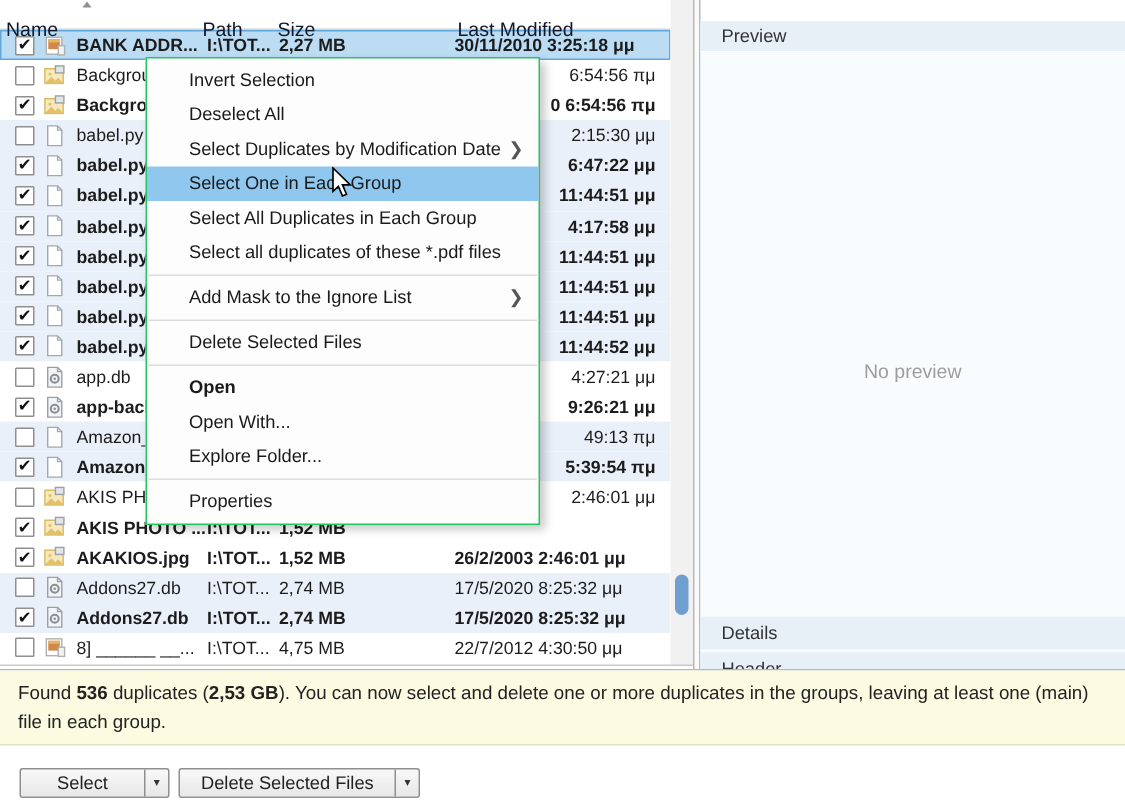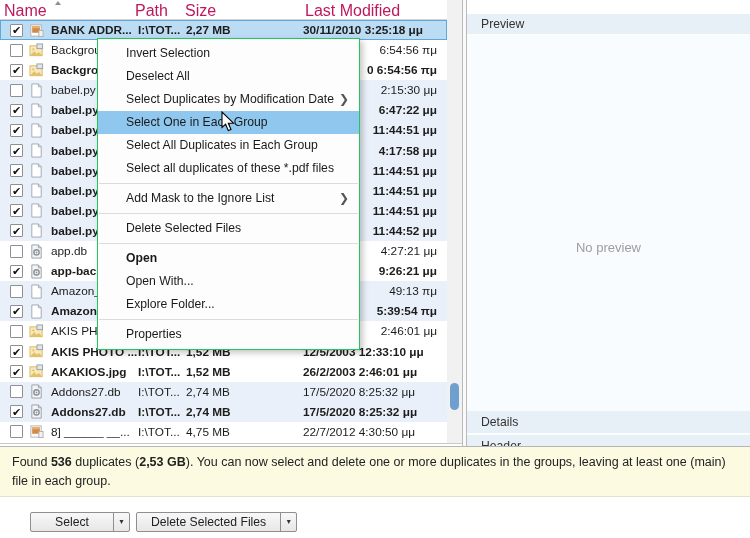--- a/index.html
+++ b/index.html
@@ -5,21 +5,21 @@
   * { margin:0; padding:0; box-sizing:border-box; }
   html,body { width:750px; height:538px; overflow:hidden;
     font-family:"Liberation Sans", sans-serif; background:#fff; }
   #stage { position:relative; width:750px; height:538px; background:#fff; }
 
   
   #file-list { position:absolute; left:0; top:0; width:447px; height:444px;
     background:#fff; border-bottom:1px solid #c9c9c9; overflow:hidden; }
   #list-header { position:absolute; left:0; top:0; width:447px; height:20px;
     background:#fff; border-bottom:1px solid #d4d4d4; z-index:5; }
-  .col-label { position:absolute; top:2px; font-size:16px; color:#be185d; white-space:nowrap; }
+  .col-label { position:absolute; top:12px; font-size:13px; color:#0f172a; white-space:nowrap; }
   #sort-arrow { position:absolute; left:55px; top:1px; width:0; height:0;
     border-left:3.5px solid transparent; border-right:3.5px solid transparent;
     border-bottom:4px solid #8f8f8f; }
   #rows { position:absolute; left:0; top:20px; width:447px; }
   .row { position:relative; width:447px; height:20.1px; background:#fff; }
   .row.alt { background:#eaf0f9; }
   .row.selected { background:#bcdcf4; box-shadow:inset 0 0 0 1px #62a7dc; }
   .cell { position:absolute; top:0; height:20.1px; line-height:20.1px;
     font-size:11.8px; color:#1c1c1c; white-space:nowrap; overflow:hidden; }
   .row.bold .cell { font-weight:bold; }
@@ -71,21 +71,21 @@
   #bottom-bar { position:absolute; left:0; top:446px; width:750px; height:92px;
     border-top:1px solid #b5b5b5; background:#fff;padding-left:24px; }
   #status-area { position:absolute; left:0; top:0; width:750px; height:50px;
     background:#fcfbe2; border-bottom:1px solid #e3e2cd; }
   #status-text { position:absolute; left:12px; top:6px; width:722px;
     font-size:12.5px; color:#222; line-height:19px; }
   #status-text b { font-weight:bold; }
   #buttons-area { position:absolute; left:0; top:51px; width:750px; height:41px; background:#fff; }
   .split-button { position:absolute; top:14px; height:20px; display:flex;
     border:1px solid #8f8f8f; border-radius:2px;
-    background:linear-gradient(#f8f8f8,#e7e7e7);margin-left:17px; }
+    background:linear-gradient(#f8f8f8,#e7e7e7); }
   .split-main { padding:0 14px; font-size:12.2px; color:#222; line-height:18px; text-align:center; }
   .split-arrow { width:16px; border-left:1px solid #8f8f8f; text-align:center;
     font-size:8px; line-height:18px; color:#333; }
   #select-button { left:13px; }
   #select-button .split-main { width:82px; padding:0; }
   #delete-button { left:119px; }
 
   #mouse-cursor { position:absolute; left:221px; top:111px; z-index:99; }
 </style>
 </head>
@@ -328,21 +328,20 @@
             <svg viewBox="0 0 16 16">
               <rect x="1" y="3" width="13" height="10.5" fill="#f6e9be" stroke="#d9b85c"></rect>
               <rect x="8.5" y="1" width="6" height="5" fill="#e2e6ea" stroke="#9aa0a6"></rect>
               <circle cx="4.6" cy="6.8" r="1.2" fill="#e7c463"></circle>
               <path d="M1.8 12.5l3.8-3.8 2.8 2.8 2-2 3 3v1H1.8z" fill="#e3c06a"></path>
             </svg>
           </span>
           <span class="cell name">AKIS PHOTO ...</span>
           <span class="cell path">I:\TOT...</span>
           <span class="cell size">1,52 MB</span>
-          <span class="cell date">12/5/2003 12:33:10 μμ</span>
         </div>
         <div class="row bold">
           <span class="cb checked"></span>
           <span class="ficon">
             <svg viewBox="0 0 16 16">
               <rect x="1" y="3" width="13" height="10.5" fill="#f6e9be" stroke="#d9b85c"></rect>
               <rect x="8.5" y="1" width="6" height="5" fill="#e2e6ea" stroke="#9aa0a6"></rect>
               <circle cx="4.6" cy="6.8" r="1.2" fill="#e7c463"></circle>
               <path d="M1.8 12.5l3.8-3.8 2.8 2.8 2-2 3 3v1H1.8z" fill="#e3c06a"></path>
             </svg>

